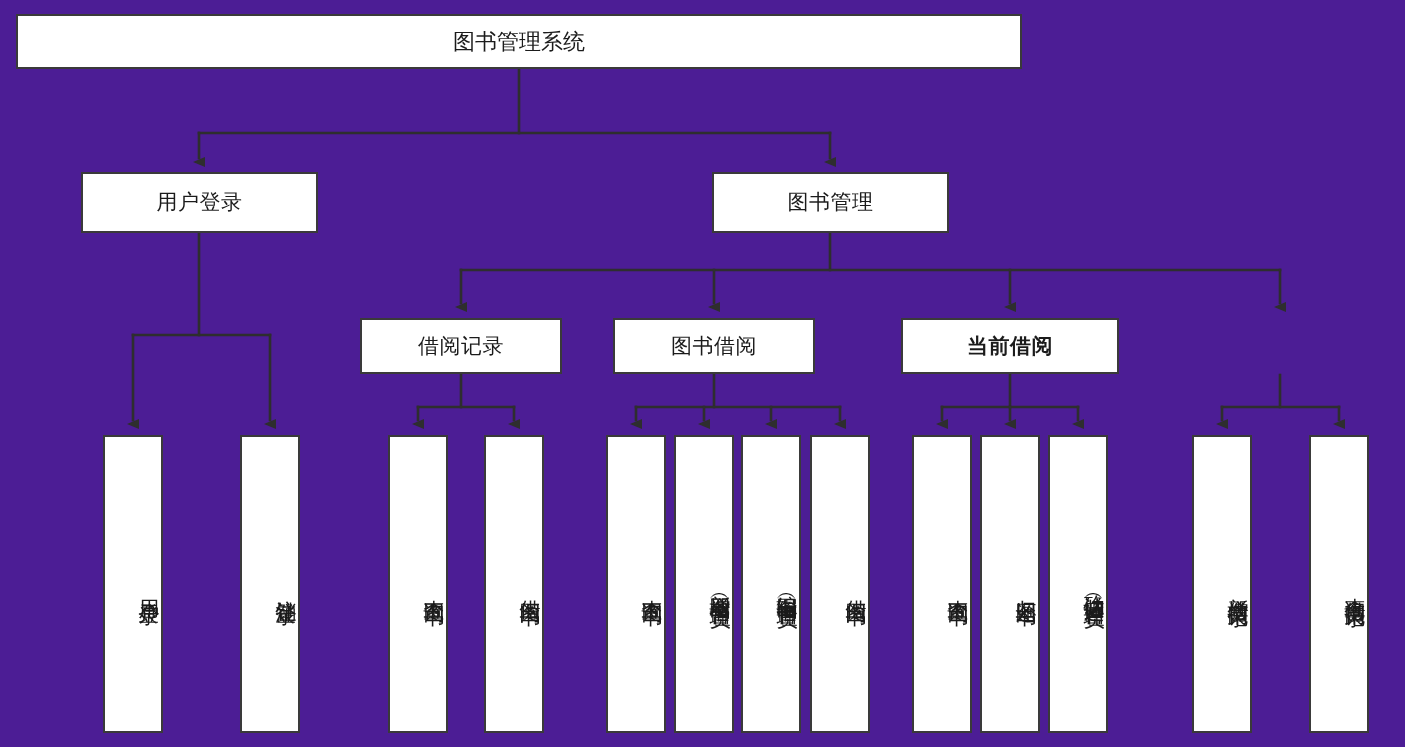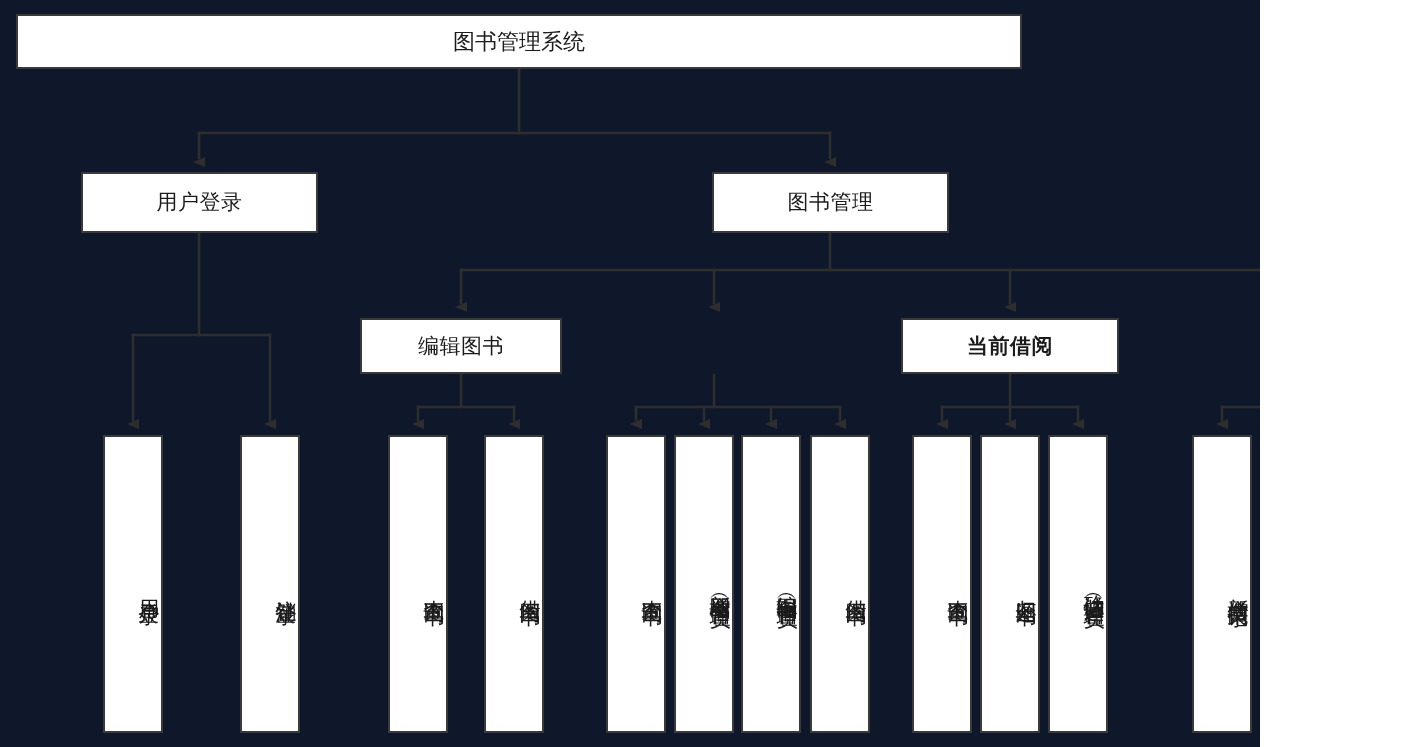--- a/index.html
+++ b/index.html
@@ -6,23 +6,23 @@
   html, body {
     margin: 0;
     padding: 0;
     background: #ffffff;
   }
   body {
     font-family: "Liberation Sans", "DejaVu Sans", sans-serif;
   }
   #canvas {
     position: relative;
-    width: 1260px;
+    width: 1405px;
     height: 747px;
-    background: #0f172a;
+    background: #4c1d95;
     overflow: hidden;
   }
   svg.links {
     position: absolute;
     left: 0;
     top: 0;
     width: 1405px;
     height: 747px;
     pointer-events: none;
   }
@@ -144,21 +144,24 @@
   </div>
 
   <div class="node h" style="left:81px; top:172px; width:237px; height:61px;">
     <span>用户登录</span>
   </div>
   <div class="node h" style="left:712px; top:172px; width:237px; height:61px;">
     <span>图书管理</span>
   </div>
 
   <div class="node h" style="left:360px; top:318px; width:202px; height:56px;">
-    <span>编辑图书</span>
+    <span>借阅记录</span>
+  </div>
+  <div class="node h" style="left:613px; top:318px; width:202px; height:56px;">
+    <span>图书借阅</span>
   </div>
   <div class="node h" style="left:901px; top:318px; width:218px; height:56px;font-weight:bold;">
     <span>当前借阅</span>
   </div>
 
   <div class="node v" style="left:103px; top:435px; width:60px; height:298px;">
     <span class="vtext">用户登录</span>
   </div>
   <div class="node v" style="left:240px; top:435px; width:60px; height:298px;">
     <span class="vtext">注销登录</span>

